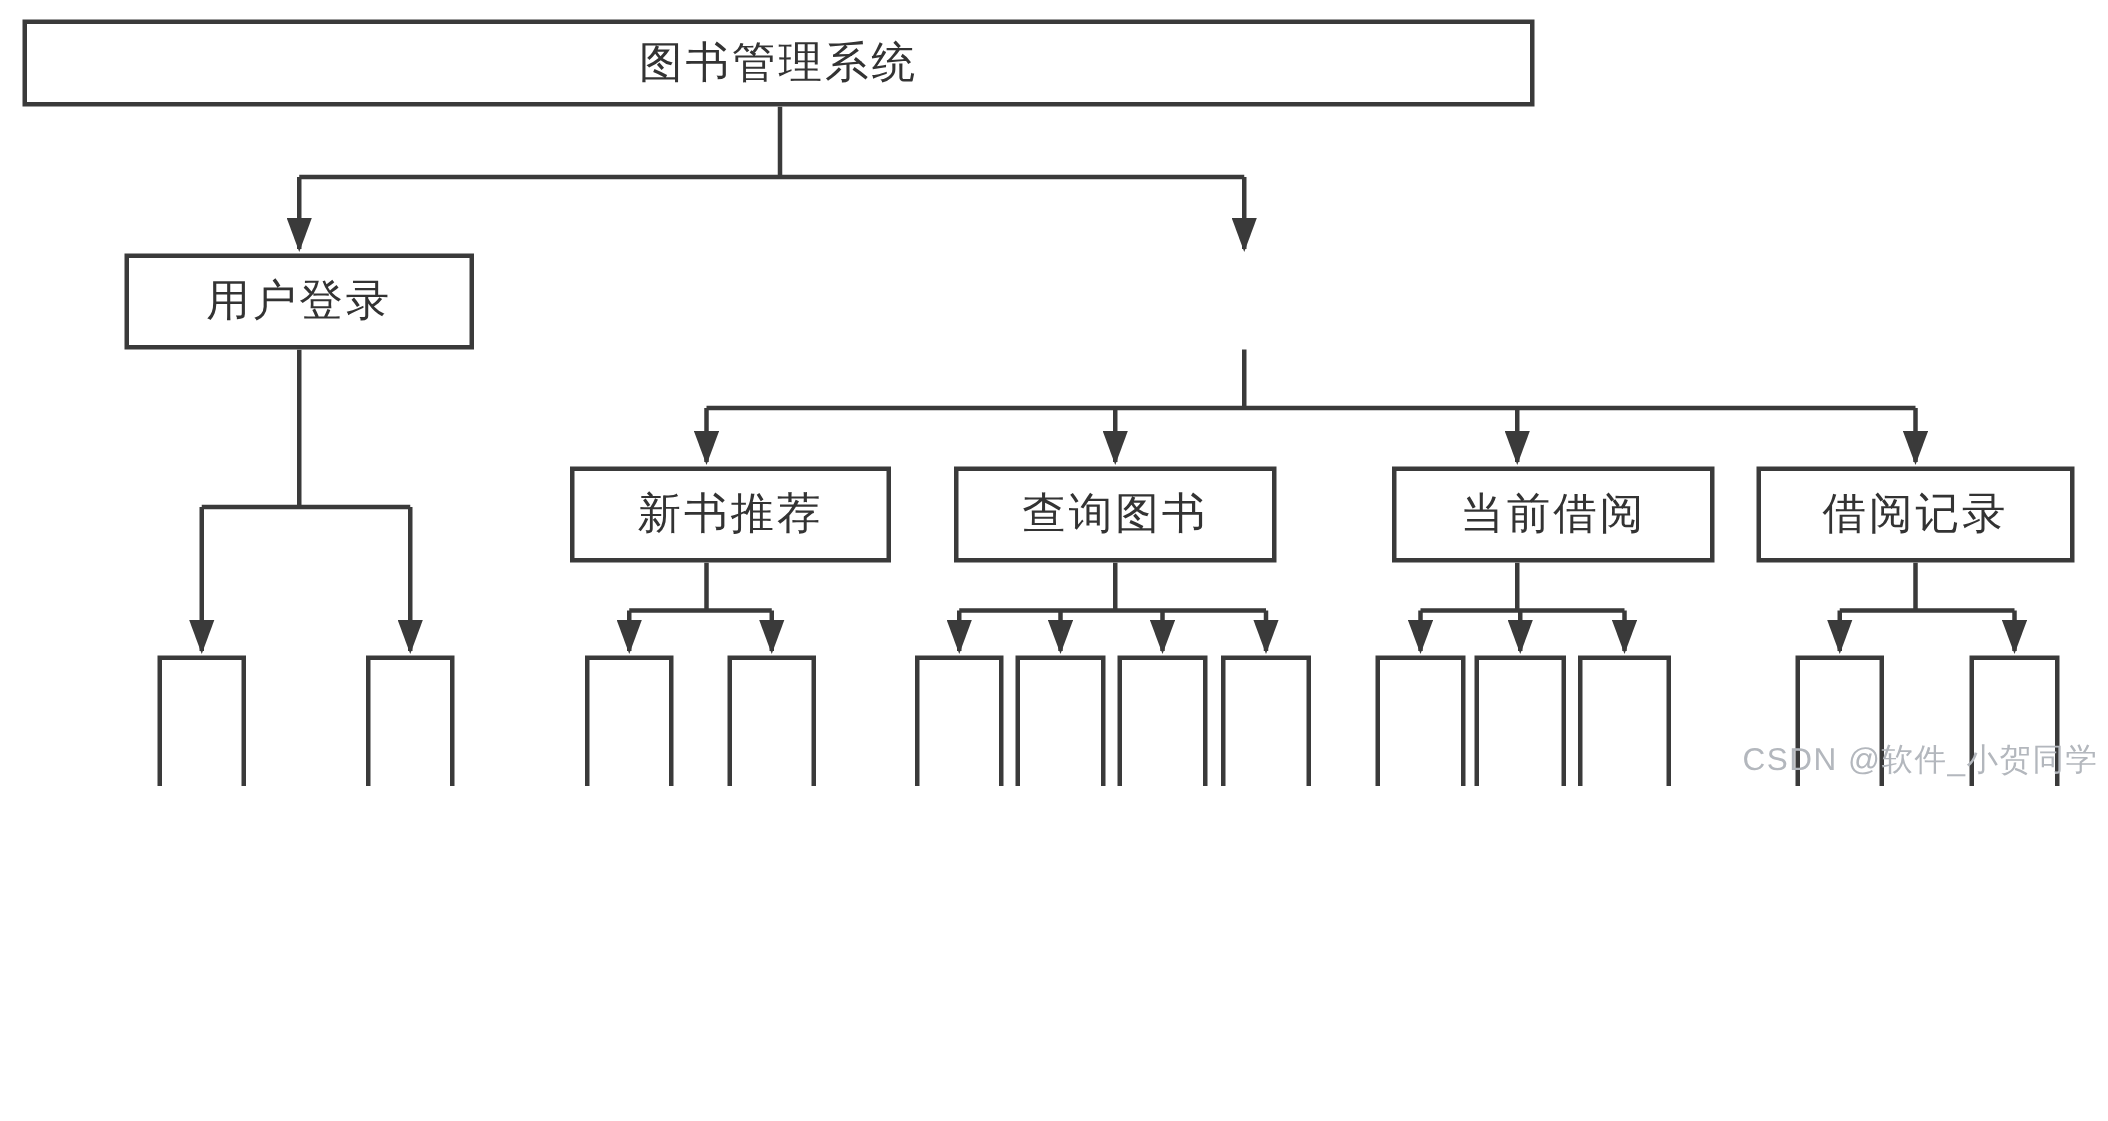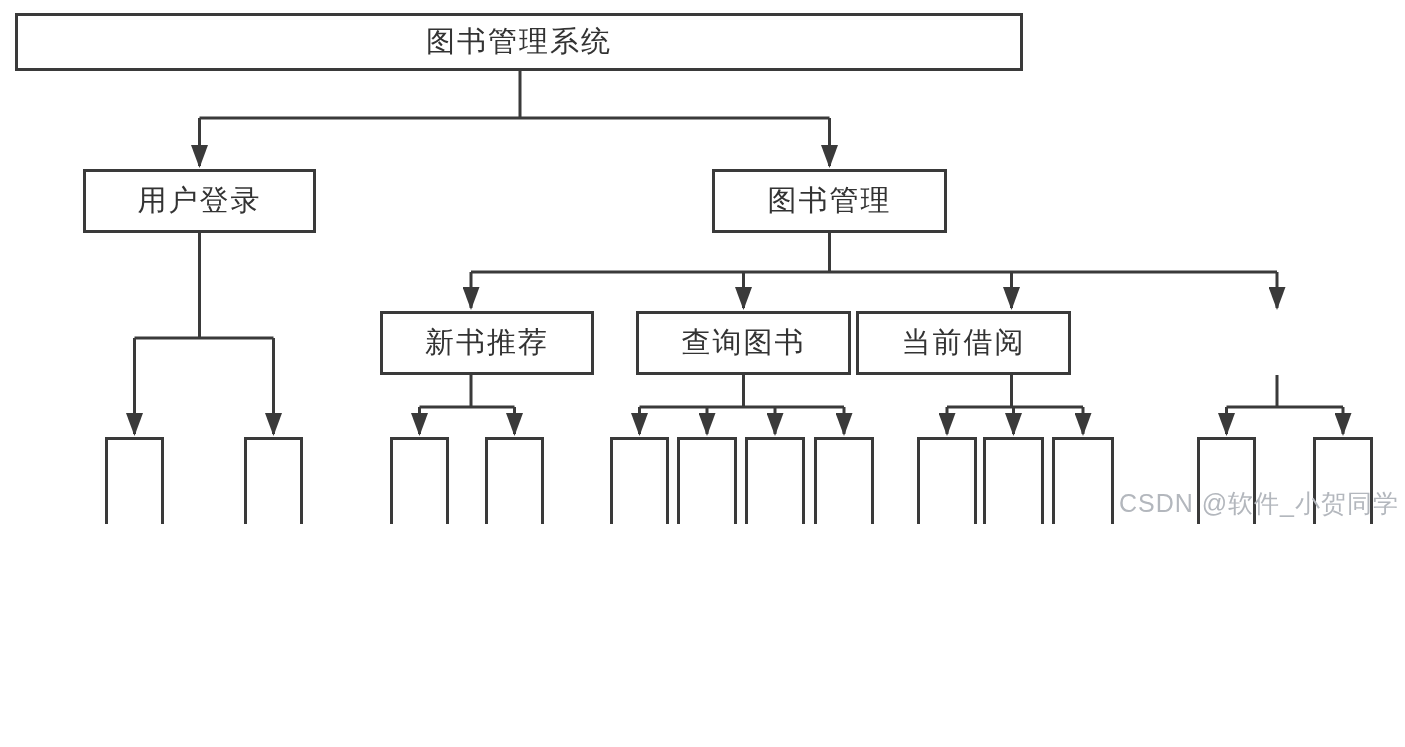--- a/index.html
+++ b/index.html
@@ -34,21 +34,21 @@
     font-size: 28px;
     line-height: 1;
     letter-spacing: 2px;
     color: #333333;
     white-space: nowrap;
   }
   #watermark {
     position: absolute;
     right: 6px;
     bottom: 4px;
-    font-size: 25px;
+    font-size: 21px;
     letter-spacing: 1px;
     color: #b3b7bd;
     white-space: nowrap;
   }
 </style>
 </head>
 <body>
 
 <div id="canvas">
 
@@ -95,32 +95,32 @@
     </g>
   </svg>
 
   <div class="node" style="left:15px; top:13px; width:1008px; height:58px;">
     <span class="hlabel">图书管理系统</span>
   </div>
 
   <div class="node" style="left:83px; top:169px; width:233px; height:64px;">
     <span class="hlabel">用户登录</span>
   </div>
-  <div class="node" style="left:712px; top:169px; width:235px; height:64px;">
-    <span class="hlabel">图书管理</span>
-  </div>
 
   <div class="node" style="left:380px; top:311px; width:214px; height:64px;">
     <span class="hlabel">新书推荐</span>
   </div>
   <div class="node" style="left:636px; top:311px; width:215px; height:64px;">
     <span class="hlabel">查询图书</span>
   </div>
-  <div class="node" style="left:856px; top:311px; width:215px; height:64px;">
+  <div class="node" style="left:928px; top:311px; width:215px; height:64px;">
     <span class="hlabel">当前借阅</span>
+  </div>
+  <div class="node" style="left:1171px; top:311px; width:212px; height:64px;">
+    <span class="hlabel">借阅记录</span>
   </div>
 
   <div class="node" style="left:105px; top:437px; width:59px; height:299px;">
     <span class="vlabel">用户登录</span>
   </div>
   <div class="node" style="left:244px; top:437px; width:59px; height:299px;">
     <span class="vlabel">注销登录</span>
   </div>
 
   <div class="node" style="left:390px; top:437px; width:59px; height:299px;">

